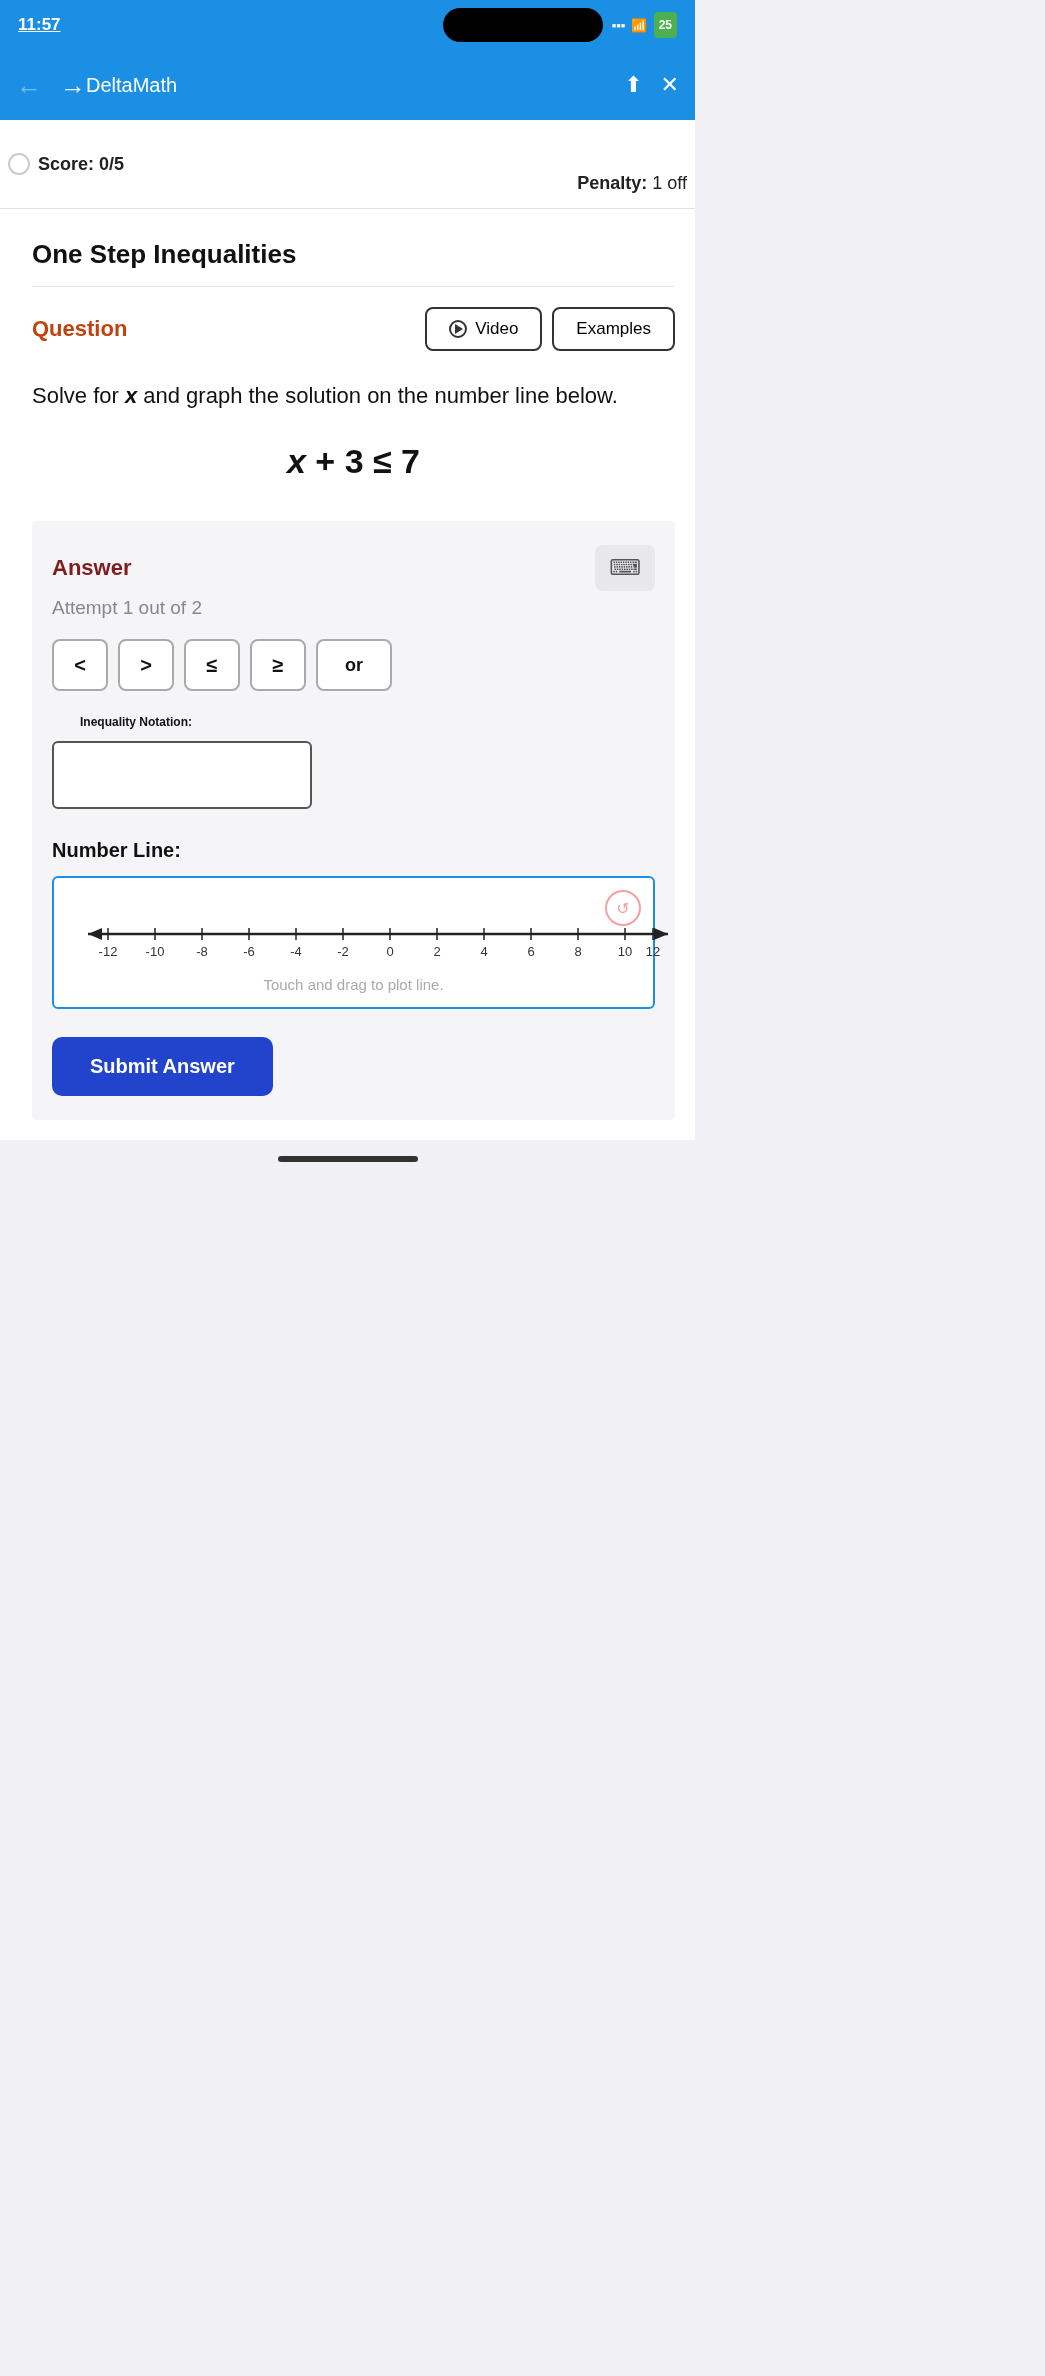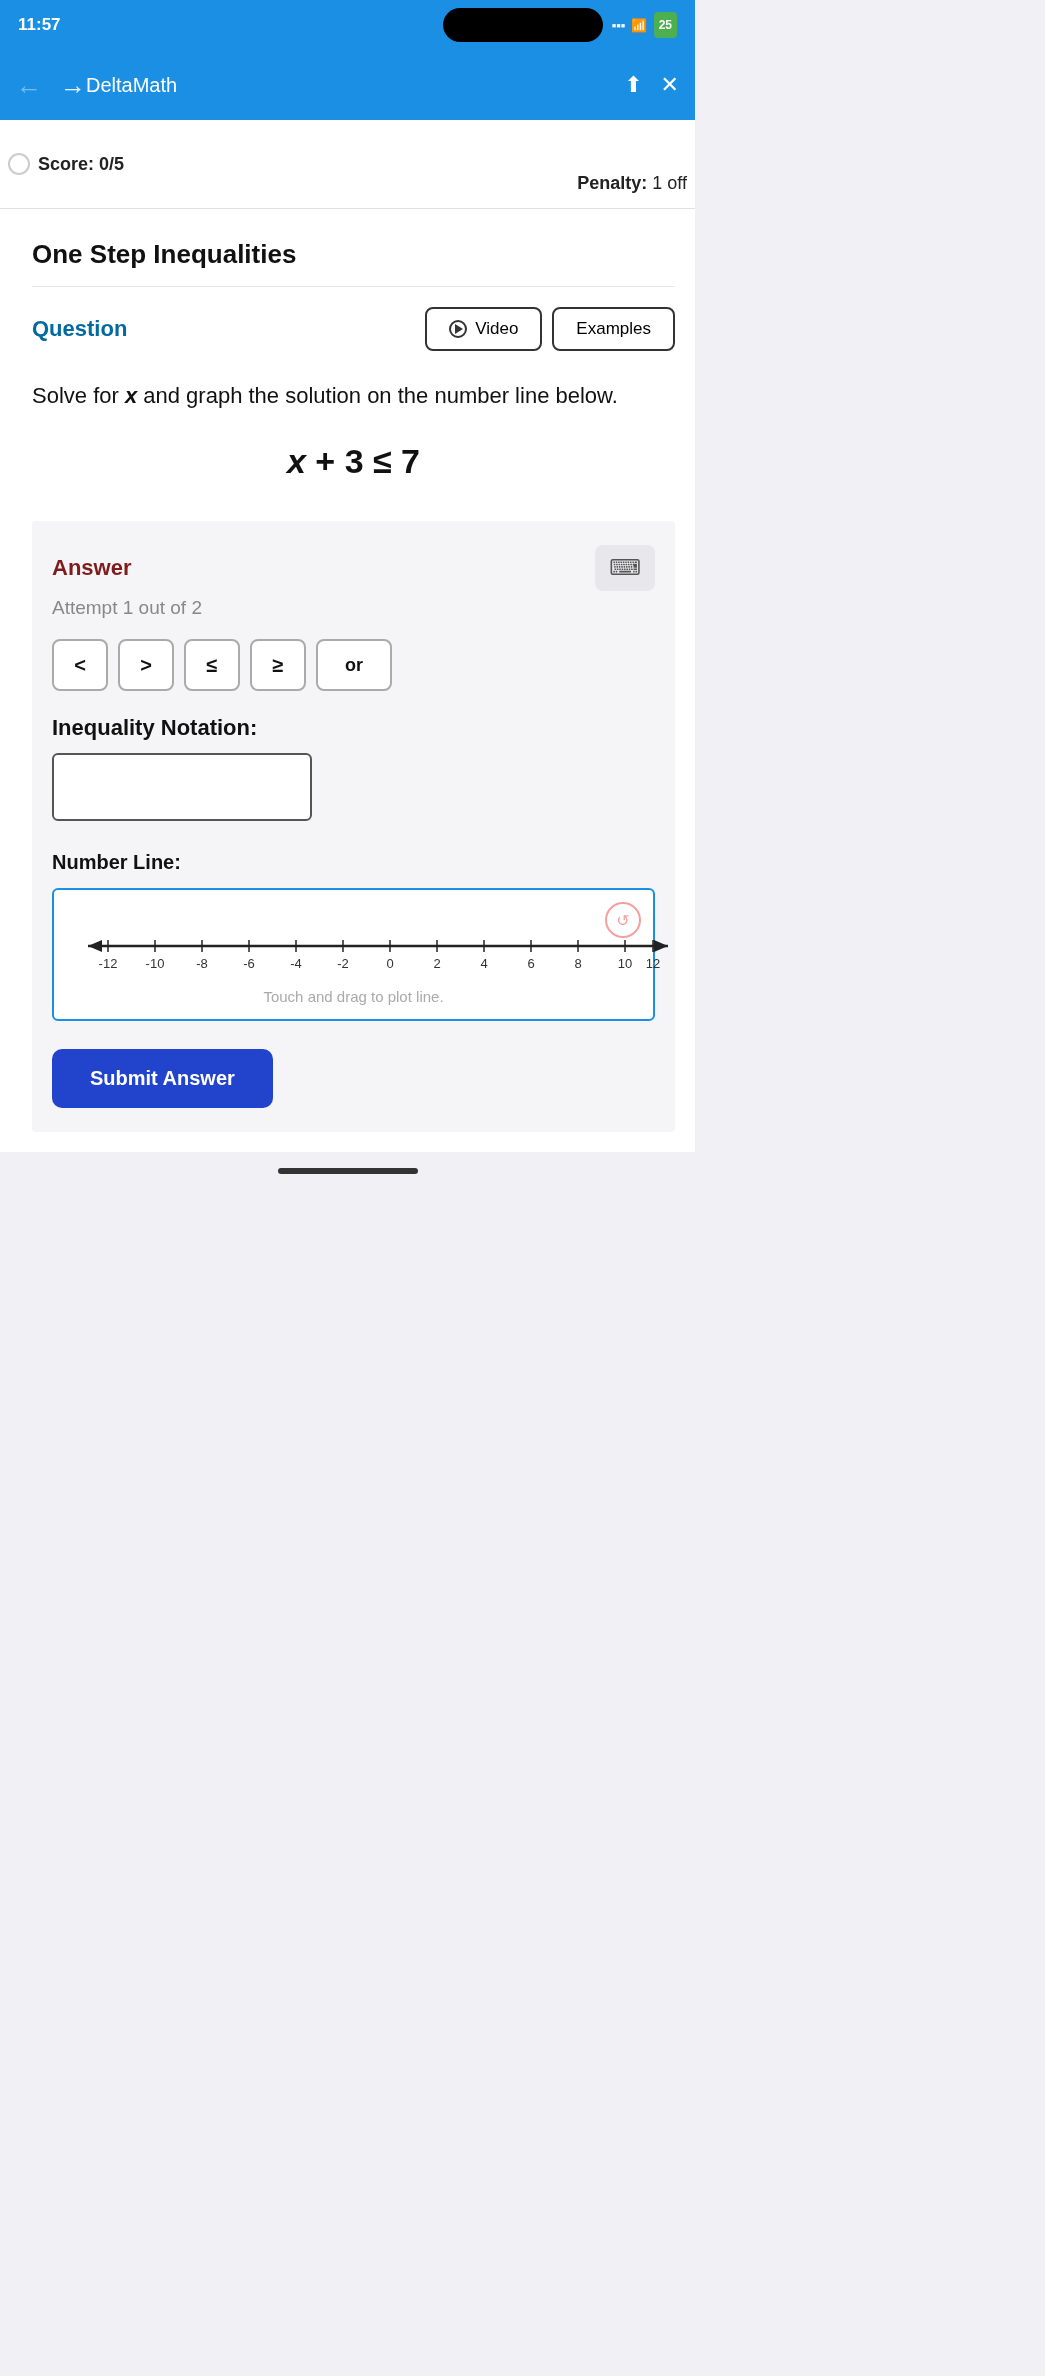--- a/index.html
+++ b/index.html
@@ -22,20 +22,21 @@
       justify-content: space-between;
       padding: 0 18px;
       color: white;
       font-size: 17px;
       font-weight: 600;
     }
     .status-time {
       font-size: 17px;
       font-weight: 700;
       color: white;
+      text-decoration: underline;
     }
     .status-icons {
       display: flex;
       align-items: center;
       gap: 6px;
       font-size: 13px;
     }
     .battery-badge {
       background: #4CAF50;
       color: white;
@@ -151,21 +152,21 @@
     
     .question-header {
       display: flex;
       align-items: center;
       justify-content: space-between;
       margin-bottom: 28px;
     }
     .question-label {
       font-size: 22px;
       font-weight: 800;
-      color: #0369a1;
+      color: #c2410c;
     }
     .btn-group {
       display: flex;
       gap: 10px;
     }
     .btn-outline {
       border: 2px solid #333;
       border-radius: 8px;
       background: white;
       padding: 10px 22px;
@@ -276,24 +277,25 @@
       justify-content: center;
       color: #111;
     }
     .symbol-btn.or-btn {
       width: 76px;
       font-size: 18px;
     }
 
     
     .notation-label {
-      font-size: 22px;
+      font-size: 12px;
       font-weight: 700;
       color: #111;
       margin-bottom: 12px;
+      margin-left: 28px;
     }
     .notation-input {
       border: 2px solid #555;
       border-radius: 6px;
       background: white;
       width: 260px;
       height: 68px;
       font-size: 18px;
       padding: 8px 12px;
       outline: none;

